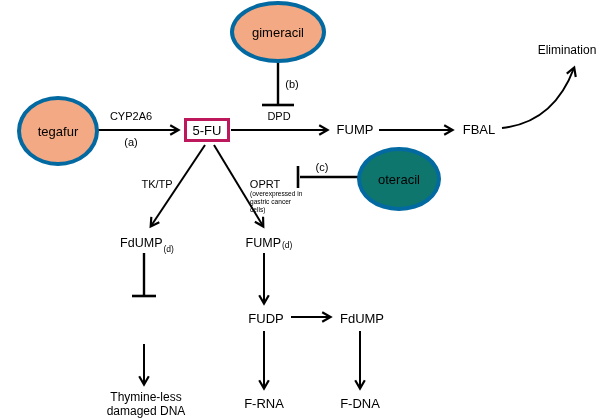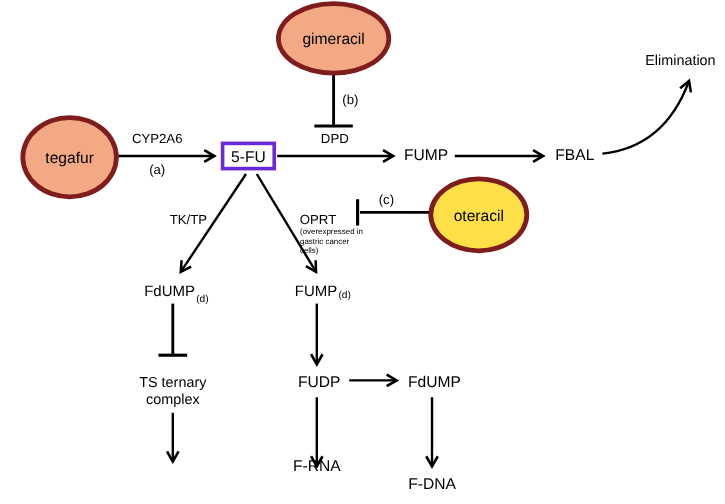--- a/index.html
+++ b/index.html
@@ -10,30 +10,30 @@
   .canvas svg{position:absolute;left:0;top:0;}
   .lbl{position:absolute;transform:translate(-50%,-50%);white-space:nowrap;text-align:center;}
   .node-lbl{font-size:13px;}
   .enz-lbl{font-size:11px;}
   .small-note{
     position:absolute;transform:none;font-size:6.6px;line-height:7.8px;
     width:58px;white-space:normal;text-align:left;
   }
   .ellipse{
     position:absolute;transform:translate(-50%,-50%);
-    border:4px solid #7f1d1d;border-radius:50%;
+    border:4px solid #0369a1;border-radius:50%;
     display:flex;align-items:center;justify-content:center;
     font-size:13px;
   }
   .ell-tegafur{left:42px;top:131px;width:74px;height:62px;margin-left:16px;}
   .ell-gimeracil{left:278px;top:32px;width:88px;height:54px;}
   .ell-oteracil{left:399px;top:179px;width:76px;height:56px;}
   .fu-box{
     position:absolute;left:207px;top:130px;transform:translate(-50%,-50%);
-    width:40px;height:18px;border:3px solid #6d28d9;background:#fff;
+    width:40px;height:18px;border:3px solid #be185d;background:#fff;
     display:flex;align-items:center;justify-content:center;font-size:13px;
   }
   .two-line span{display:block;line-height:13.5px;font-size:12px;}
   .subbed{display:flex;align-items:flex-start;}
   .subbed .main{font-size:12.5px;}
   .subbed .sub{font-size:8.5px;position:relative;top:4px;margin-left:1px;}
 </style>
 </head>
 <body>
 
@@ -77,21 +77,21 @@
 
     <line x1="360" y1="331" x2="360" y2="388" stroke="#000" stroke-width="2" marker-end="url(#arrow)"></line>
   </svg>
 
   <div class="ellipse ell-tegafur" style="background: rgb(243, 169, 131);">
     <span>tegafur</span>
   </div>
   <div class="ellipse ell-gimeracil" style="background: rgb(243, 169, 131);">
     <span>gimeracil</span>
   </div>
-  <div class="ellipse ell-oteracil" style="background: #fde047;">
+  <div class="ellipse ell-oteracil" style="background: #0f766e;">
     <span>oteracil</span>
   </div>
 
   <div class="fu-box">
     <span>5-FU</span>
   </div>
 
   <div class="lbl enz-lbl" style="left:131px;top:116px;">CYP2A6</div>
   <div class="lbl enz-lbl" style="left:131px;top:142px;">(a)</div>
   <div class="lbl enz-lbl" style="left:279px;top:116px;">DPD</div>
@@ -107,23 +107,23 @@
 
   <div class="lbl subbed" style="left:147px;top:243px;align-items:flex-end;">
     <span class="main">FdUMP</span>
     <span class="sub">(d)</span>
   </div>
   <div class="lbl subbed" style="left:269px;top:243px;">
     <span class="main">FUMP</span>
     <span class="sub">(d)</span>
   </div>
 
-  <div class="lbl two-line" style="left:144px;top:326px;">
-    <span>TS ternary</span>
-    <span>complex</span>
+  <div class="lbl two-line" style="left:146px;top:404px;">
+    <span>Thymine-less</span>
+    <span>damaged DNA</span>
   </div>
 
   <div class="lbl node-lbl" style="left:266px;top:318px;">FUDP</div>
   <div class="lbl node-lbl" style="left:362px;top:318px;">FdUMP</div>
-  <div class="lbl node-lbl" style="left:264px;top:388px;">F-RNA</div>
+  <div class="lbl node-lbl" style="left:264px;top:403px;">F-RNA</div>
   <div class="lbl node-lbl" style="left:360px;top:403px;">F-DNA</div>
 
 </div>
 
 </body></html>

